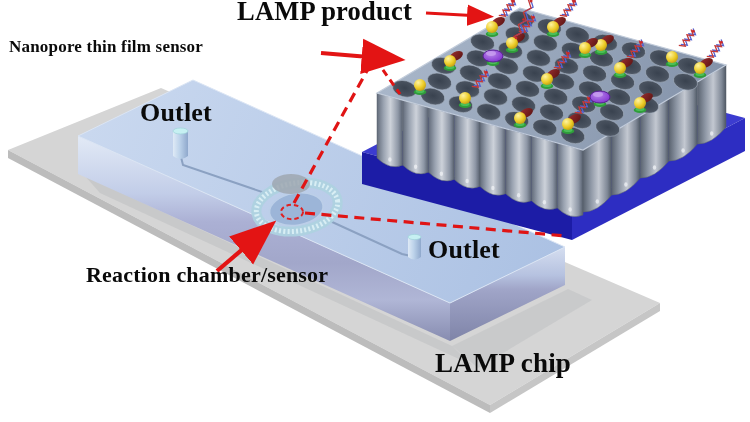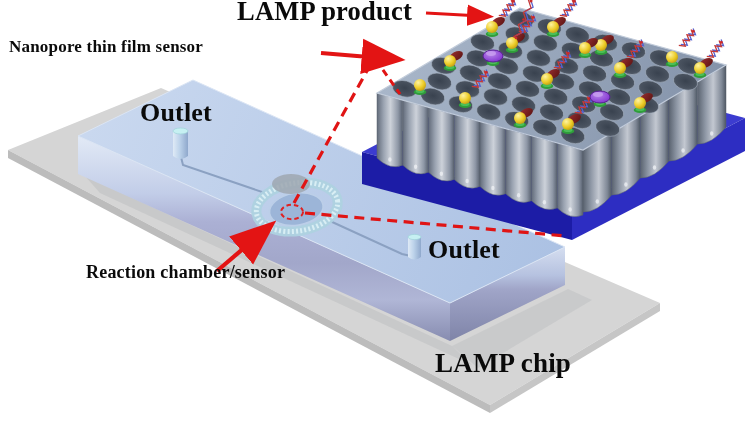--- a/index.html
+++ b/index.html
@@ -6,21 +6,21 @@
   body{width:750px;height:422px;background:#ffffff;position:relative;overflow:hidden;
        font-family:"Liberation Serif", serif;}
   .canvas{position:absolute;inset:0;width:700px;height:422px;}
   svg.scene{position:absolute;left:0;top:0;width:750px;height:422px;}
   .lbl{position:absolute;font-weight:bold;color:#0a0a0a;white-space:nowrap;
        font-family:"Liberation Serif", serif;line-height:1.05;letter-spacing:0.2px;}
   #lbl-lamp-product{left:237px;top:-2px;font-size:26.5px;}
   #lbl-nanopore{left:9px;top:38px;font-size:17px;}
   #lbl-inlet{left:140px;top:99px;font-size:26px;}
   #lbl-outlet{left:428px;top:236px;font-size:26px;text-align:center;}
-  #lbl-reaction{left:86px;top:263px;font-size:18px;}
+  #lbl-reaction{left:86px;top:263px;font-size:22px;}
   #lbl-lamp-chip{left:435px;top:349px;font-size:27px;text-align:right;}
 </style>
 </head>
 <body>
 
 <div class="canvas">
 
 <svg class="scene" viewBox="0 0 750 422">
   <defs>
     <radialGradient id="goldG" cx="0.35" cy="0.3" r="0.85">

